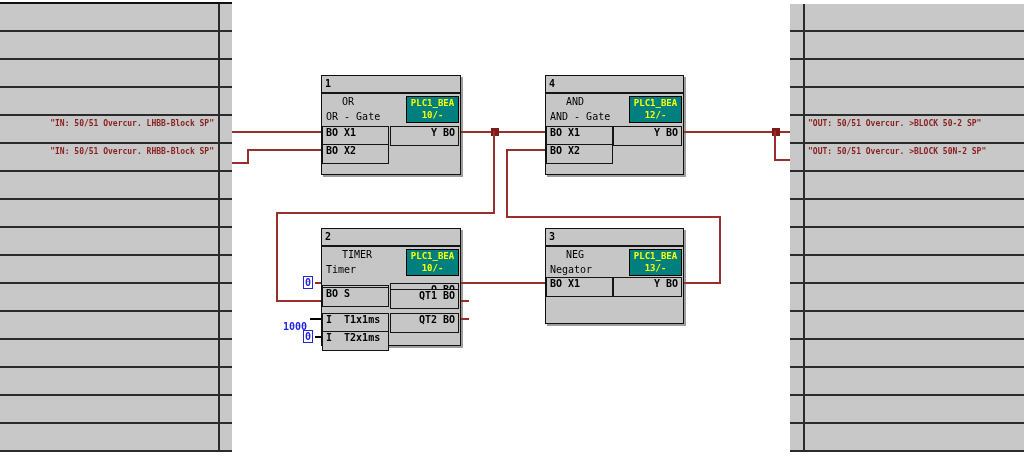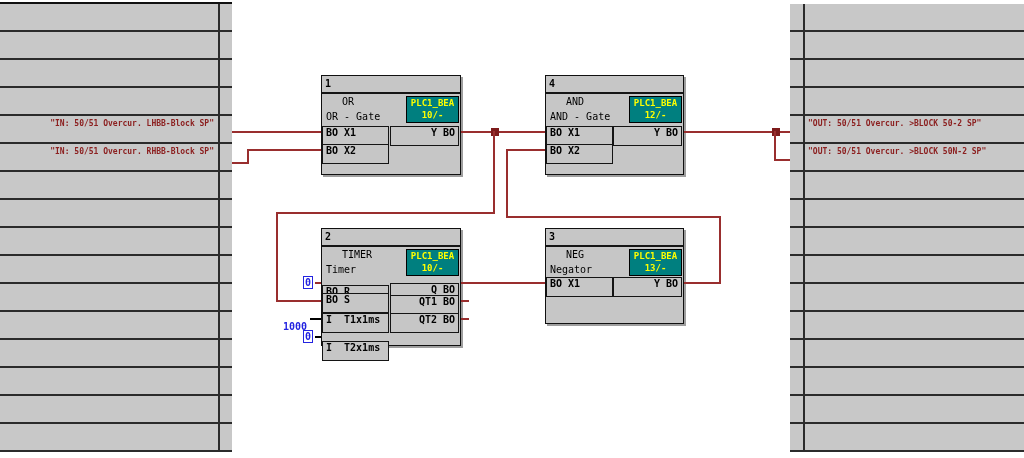--- a/index.html
+++ b/index.html
@@ -80,25 +80,25 @@
 
   <div class="block" style="left:321px;top:228px;width:140px;height:118px">
     <div class="hdr">2</div>
     <div class="tname">TIMER</div>
     <div class="tdesc">Timer</div>
     <div class="teal">
       <div>PLC1_BEA</div>
       <div>10/-</div>
     </div>
     <div class="pin in" style="top:56px">BO R</div>
-    <div class="pin in" style="top:64px">BO S</div>
+    <div class="pin in" style="top:58px">BO S</div>
     <div class="pin in" style="top:84px">I  T1x1ms</div>
-    <div class="pin in" style="top:112px">I  T2x1ms</div>
+    <div class="pin in" style="top:102px">I  T2x1ms</div>
     <div class="pin out" style="top:54px">Q BO</div>
-    <div class="pin out" style="top:66px">QT1 BO</div>
+    <div class="pin out" style="top:60px">QT1 BO</div>
     <div class="pin out" style="top:84px">QT2 BO</div>
   </div>
 
   <div class="block" style="left:545px;top:228px;width:139px;height:96px">
     <div class="hdr">3</div>
     <div class="tname">NEG</div>
     <div class="tdesc">Negator</div>
     <div class="teal">
       <div>PLC1_BEA</div>
       <div>13/-</div>

